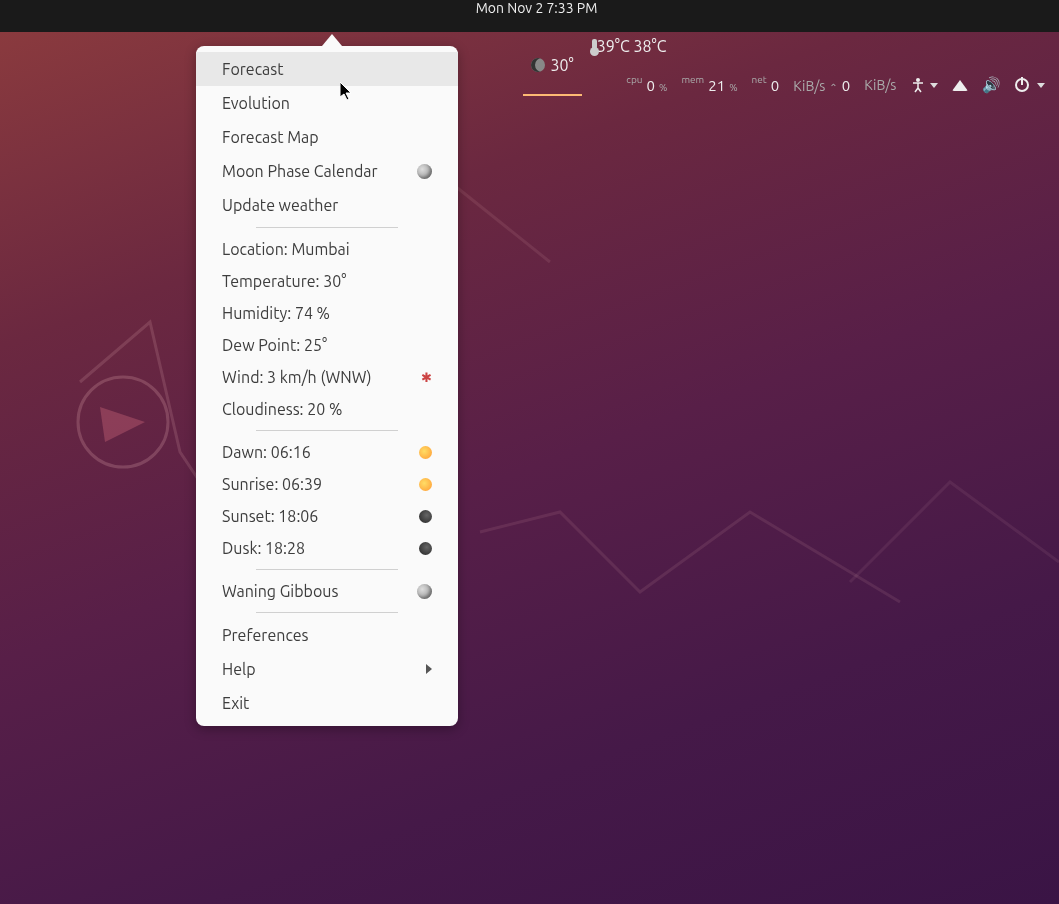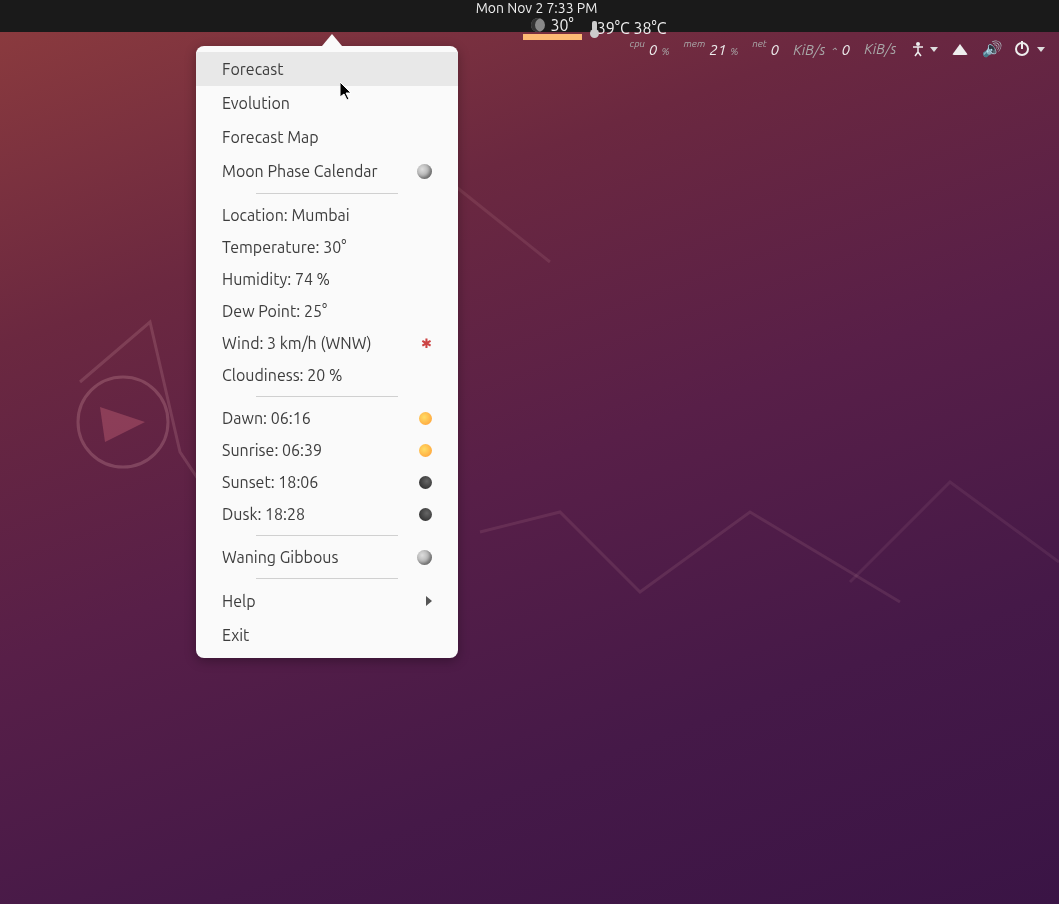--- a/index.html
+++ b/index.html
@@ -62,34 +62,34 @@
       gap: 10px;
     }
     
     .topbar-right {
       margin-left: auto;
       display: flex;
       align-items: center;
       gap: 14px;
       padding-right: 14px;
       height: 100%;
-      font-style: italic;
     }
     
     .weather-indicator {
       display: flex;
       align-items: center;
       gap: 6px;
       padding: 0 8px;
       height: 100%;
       position: relative;
     }
     
     .weather-indicator.active {
-      border-bottom: 6px solid #fdba74;
+      border-bottom: 2px solid #fdba74;
+      margin-top: 40px;
     }
     
     .temp-indicator {
       display: flex;
       align-items: center;
     }
     
     .stat-group {
       display: flex;
       align-items: baseline;
@@ -372,20 +372,23 @@
   <div class="menu-item">
     <span>Evolution</span>
   </div>
   <div class="menu-item">
     <span>Forecast Map</span>
   </div>
   <div class="menu-item">
     <span>Moon Phase Calendar</span>
     <span class="moon-icon"></span>
   </div>
+  <div class="menu-item">
+    <span>Update weather</span>
+  </div>
   <div class="menu-separator"></div>
   <div class="menu-item info">
     <span>Location: Mumbai</span>
   </div>
   <div class="menu-item info">
     <span>Temperature: 30°</span>
   </div>
   <div class="menu-item info">
     <span>Humidity: 74 %</span>
   </div>
@@ -415,20 +418,23 @@
   <div class="menu-item info">
     <span>Dusk: 18:28</span>
     <span class="dark-moon"></span>
   </div>
   <div class="menu-separator"></div>
   <div class="menu-item info">
     <span>Waning Gibbous</span>
     <span class="moon-icon"></span>
   </div>
   <div class="menu-separator"></div>
+  <div class="menu-item">
+    <span>Preferences</span>
+  </div>
   <div class="menu-item">
     <span>Help</span>
     <span class="submenu-arrow"></span>
   </div>
   <div class="menu-item">
     <span>Exit</span>
   </div>
 </div>
 
 <div class="cursor">

